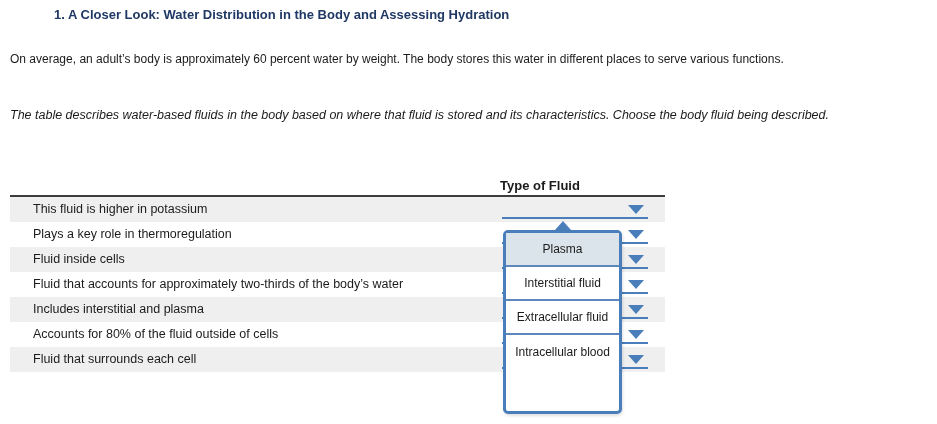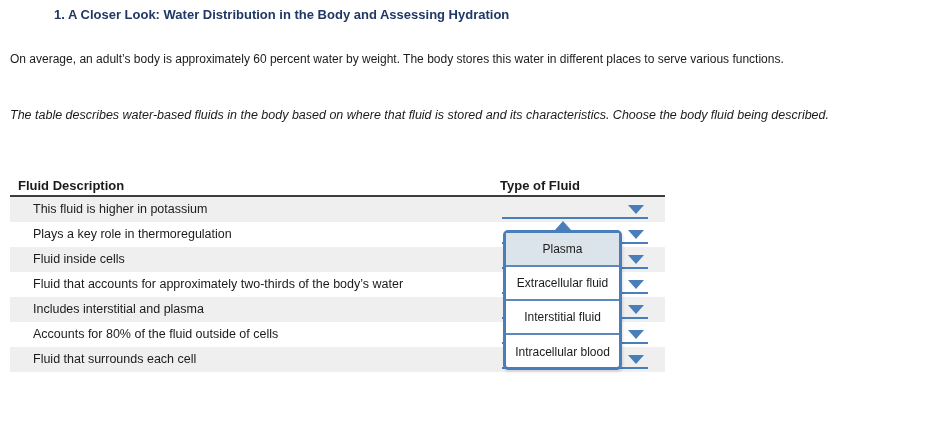--- a/index.html
+++ b/index.html
@@ -66,21 +66,21 @@
   }
   .dd .tri{
     position:absolute;right:4px;bottom:5px;
     width:0;height:0;
     border-left:8px solid transparent;
     border-right:8px solid transparent;
     border-top:9px solid var(--accent);
   }
   .menu{
     position:absolute;left:503px;top:230px;
-    width:119px;height:140px;
+    width:119px;height:184px;
     background:#fff;
     border:3px solid var(--accent);
     border-radius:5px;
     z-index:10;
     box-shadow:1px 2px 3px rgba(0,0,0,0.12);
   }
   .menu .caret{
     position:absolute;left:49px;top:-12px;
     width:0;height:0;
     border-left:8px solid transparent;
@@ -100,21 +100,20 @@
 <div class="page">
 
   <div class="title">1. A Closer Look: Water Distribution in the Body and Assessing Hydration</div>
 
   <div class="intro">On average, an adult’s body is approximately 60 percent water by weight. The body stores this water in different places to serve various functions.</div>
 
   <div class="instruction">The table describes water-based fluids in the body based on where that fluid is stored and its characteristics. Choose the body fluid being described.</div>
 
   <div class="table">
     <div class="thead">
-      <span class="th c1">Fluid Description</span>
       <span class="th c2">Type of Fluid</span>
     </div>
 
     <div class="row">
       <span class="desc">This fluid is higher in potassium</span>
       <span class="dd">
           <span class="line"></span>
           <span class="tri"></span>
         </span>
     </div>
@@ -158,18 +157,18 @@
       <span class="dd">
           <span class="line"></span>
           <span class="tri"></span>
         </span>
     </div>
   </div>
 
   <div class="menu">
     <span class="caret"></span>
     <div class="opt hl sep">Plasma</div>
+    <div class="opt sep">Interstitial fluid</div>
     <div class="opt sep">Extracellular fluid</div>
-    <div class="opt sep">Interstitial fluid</div>
     <div class="opt">Intracellular blood</div>
   </div>
 
 </div>
 
 </body></html>

